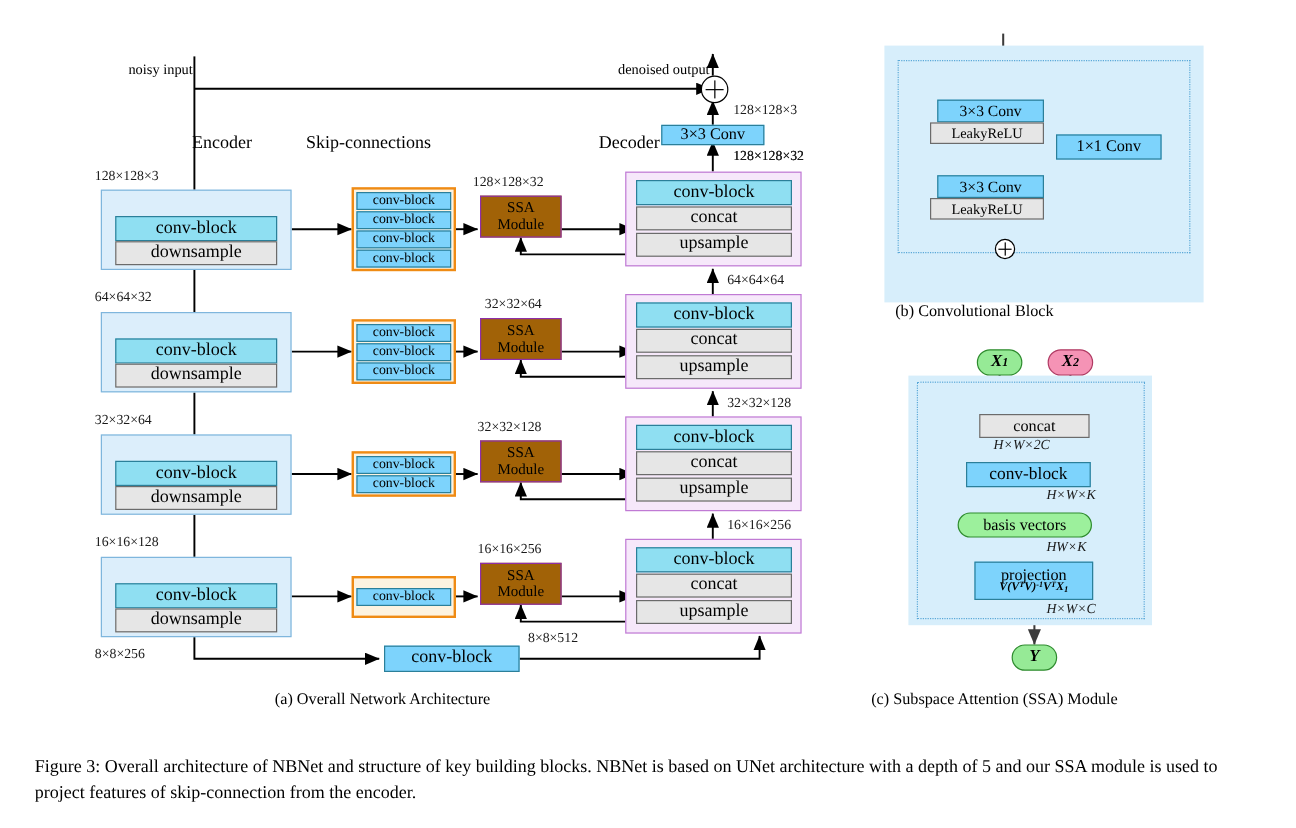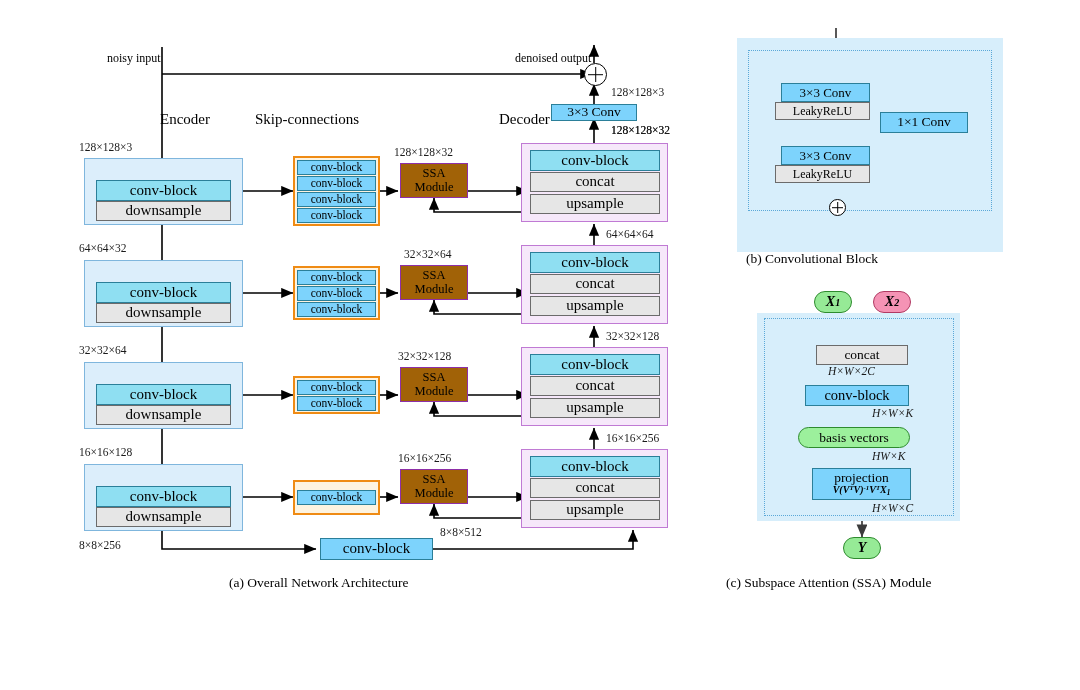--- a/index.html
+++ b/index.html
@@ -343,14 +343,15 @@
     <span style="font-size:10px; font-style:italic; font-weight:bold; line-height:1;">V(V<span class="sup">T</span>V)<span class="sup">-1</span>V<span class="sup">T</span>X<span class="sub">1</span></span>
   </div>
   <div class="dim mathi" style="left:872px; top:503px;">H×W×C</div>
 
   <div class="pill pill-green" style="left:843px; top:537px; width:38px; height:22px; font-size:14px;">
     <span>Y</span>
   </div>
 
   <div class="subcap" style="left:726px; top:576px;">(c) Subspace Attention (SSA) Module</div>
 
+  <div class="caption" style="left:29px; top:629px; width:1024px;">Figure 3: Overall architecture of NBNet and structure of key building blocks. NBNet is based on UNet architecture with a depth of 5 and our SSA module is used to project features of skip-connection from the encoder.</div>
 
 </div>
 
 </body></html>

